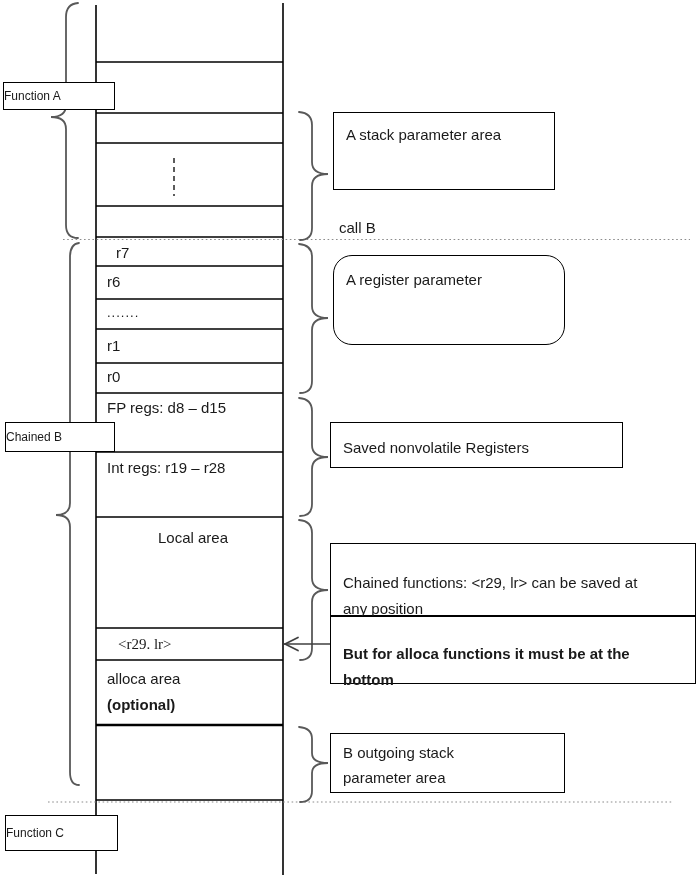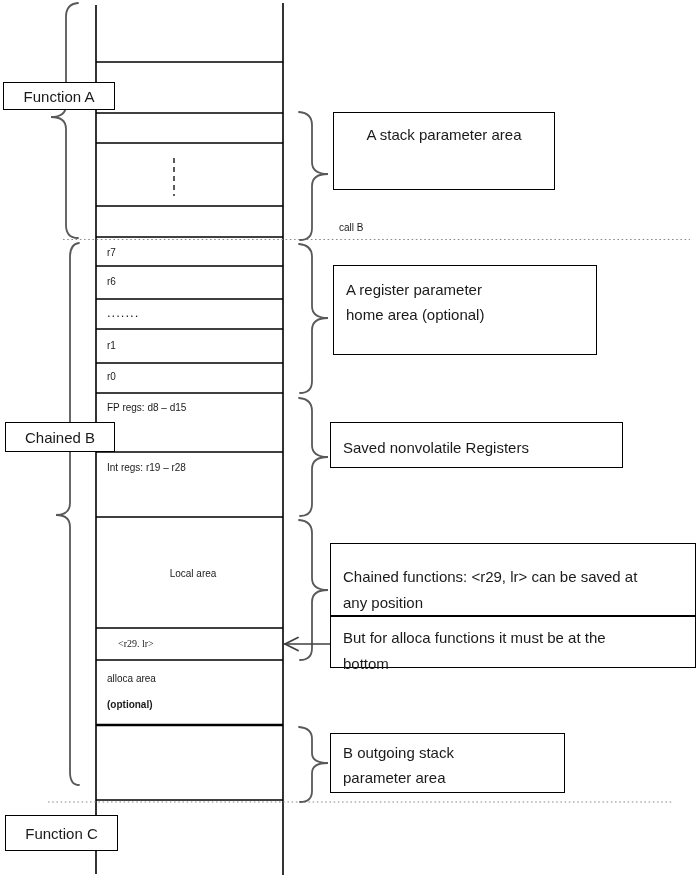--- a/index.html
+++ b/index.html
@@ -2,25 +2,25 @@
 <html><head>
 <meta charset="utf-8">
 <style>
   html,body{margin:0;padding:0;background:#ffffff;}
   .canvas{
     position:relative;width:700px;height:882px;background:#ffffff;overflow:hidden;
     font-family:"Liberation Sans",sans-serif;color:#1a1a1a;
   }
   .layer{position:absolute;left:0;top:0;width:700px;height:882px;}
   svg{display:block;}
-  .txt{position:absolute;font-size:10px;line-height:20px;white-space:nowrap;z-index:3;}
+  .txt{position:absolute;font-size:15px;line-height:20px;white-space:nowrap;z-index:3;}
   .labelbox{
     position:absolute;background:#ffffff;border:1.5px solid #000;
-    display:flex;align-items:center;justify-content:center;
-    font-size:15px;z-index:4;box-sizing:border-box;
+    display:flex;align-items:center;justify-content:flex-start;
+    font-size:12px;z-index:4;box-sizing:border-box;
   }
   .notebox{
     position:absolute;background:#ffffff;border:1.4px solid #000;
     font-size:15px;z-index:2;box-sizing:border-box;padding:9px 12px 0 12px;line-height:25px;
   }
   .center-text{text-align:center;}
 </style>
 </head>
 <body>
 
@@ -78,53 +78,52 @@
   <div class="labelbox" style="left:3px;top:82px;width:112px;height:28px;">
     <span>Function A</span>
   </div>
   <div class="labelbox" style="left:5px;top:422px;width:110px;height:30px;">
     <span>Chained B</span>
   </div>
   <div class="labelbox" style="left:5px;top:815px;width:113px;height:36px;">
     <span>Function C</span>
   </div>
 
-  <div class="txt" style="left:107px;top:243px;">r7</div>
+  <div class="txt" style="left:116px;top:243px;">r7</div>
   <div class="txt" style="left:107px;top:272px;">r6</div>
   <div class="txt" style="left:107px;top:303px;font-size:13px;letter-spacing:1px;">.......</div>
   <div class="txt" style="left:107px;top:336px;">r1</div>
   <div class="txt" style="left:107px;top:367px;">r0</div>
   <div class="txt" style="left:107px;top:398px;">FP regs: d8 – d15</div>
   <div class="txt" style="left:107px;top:458px;">Int regs: r19 – r28</div>
-  <div class="txt center-text" style="left:96px;top:528px;width:194px;margin-top:36px;">Local area</div>
+  <div class="txt center-text" style="left:96px;top:528px;width:194px;">Local area</div>
   <div class="txt" style="left:118px;top:634px;font-family:Liberation Serif, serif;">&lt;r29. lr&gt;</div>
   <div class="txt" style="left:107px;top:669px;">alloca area</div>
   <div class="txt" style="left:107px;top:695px;font-weight:bold;">(optional)</div>
 
   <div class="txt" style="left:339px;top:218px;">call B</div>
 
-  <div class="notebox" style="left:333px;top:112px;width:222px;height:78px;text-align:center;">
+  <div class="notebox" style="left:333px;top:112px;width:222px;height:78px;">
     <div>A stack parameter area</div>
   </div>
 
-  <div class="notebox" style="left:333px;top:265px;width:264px;height:90px;padding-top:11px;">
+  <div class="notebox" style="left:333px;top:255px;width:232px;height:90px;padding-top:11px;border-radius:19px;">
     <div>A register parameter</div>
-    <div>home area (optional)</div>
   </div>
 
   <div class="notebox" style="left:330px;top:422px;width:293px;height:46px;padding-top:12px;">
     <div>Saved nonvolatile Registers</div>
   </div>
 
-  <div class="notebox" style="left:330px;top:543px;width:366px;height:73px;padding-top:20px;line-height:26px;">
+  <div class="notebox" style="left:330px;top:543px;width:366px;height:73px;padding-top:26px;line-height:26px;">
     <div>Chained functions: &lt;r29, lr&gt; can be saved at</div>
     <div>any position</div>
   </div>
 
-  <div class="notebox" style="left:330px;top:616px;width:366px;height:52px;padding-top:8px;line-height:26px;">
+  <div class="notebox" style="left:330px;top:616px;width:366px;height:68px;padding-top:24px;line-height:26px;font-weight:bold;">
     <div>But for alloca functions it must be at the</div>
     <div>bottom</div>
   </div>
 
   <div class="notebox" style="left:330px;top:733px;width:235px;height:60px;padding-top:6px;">
     <div>B outgoing stack</div>
     <div>parameter area</div>
   </div>
 
 </div>

